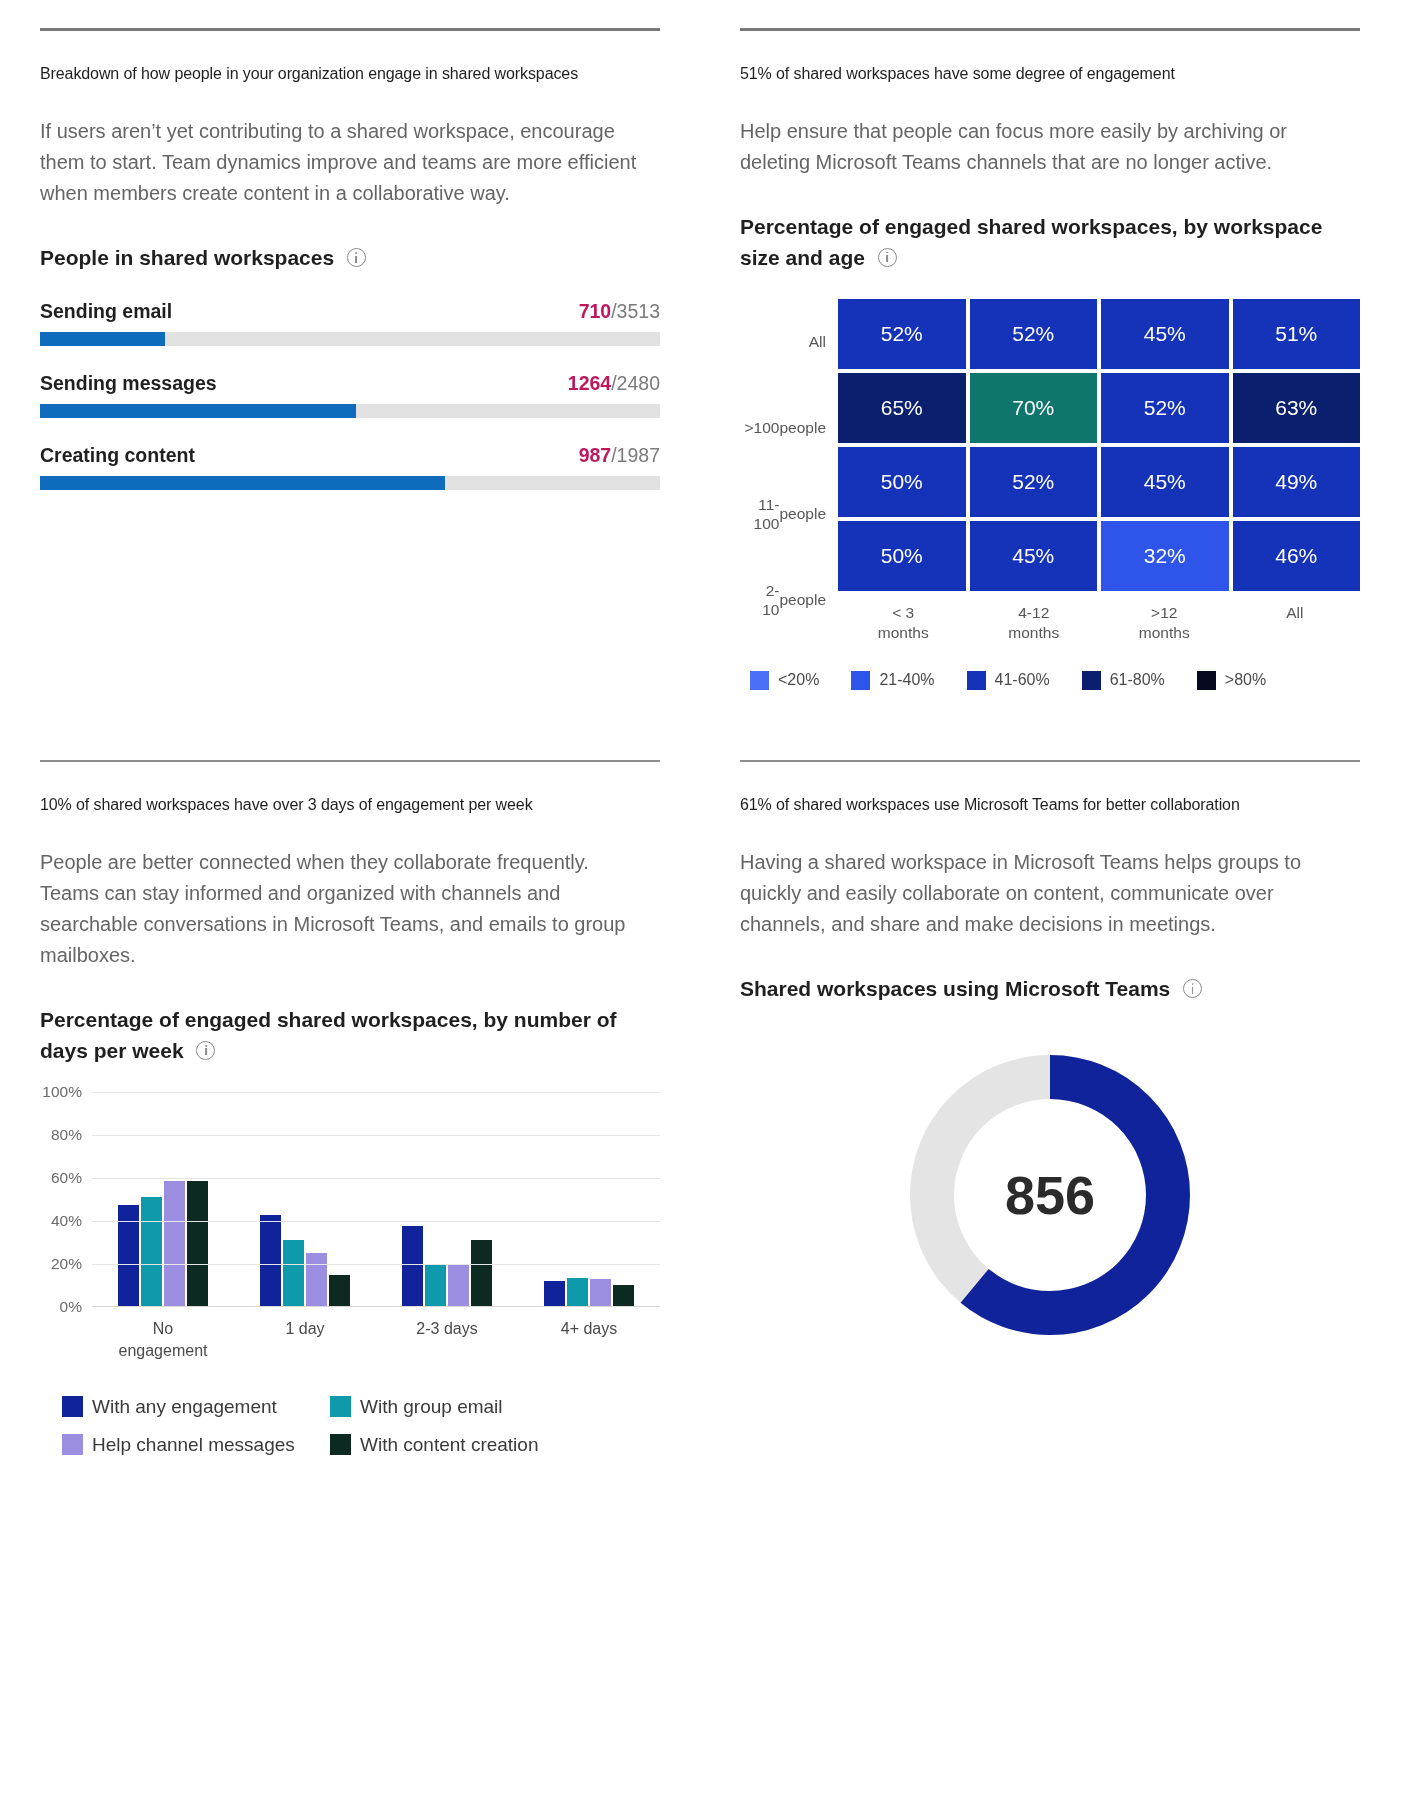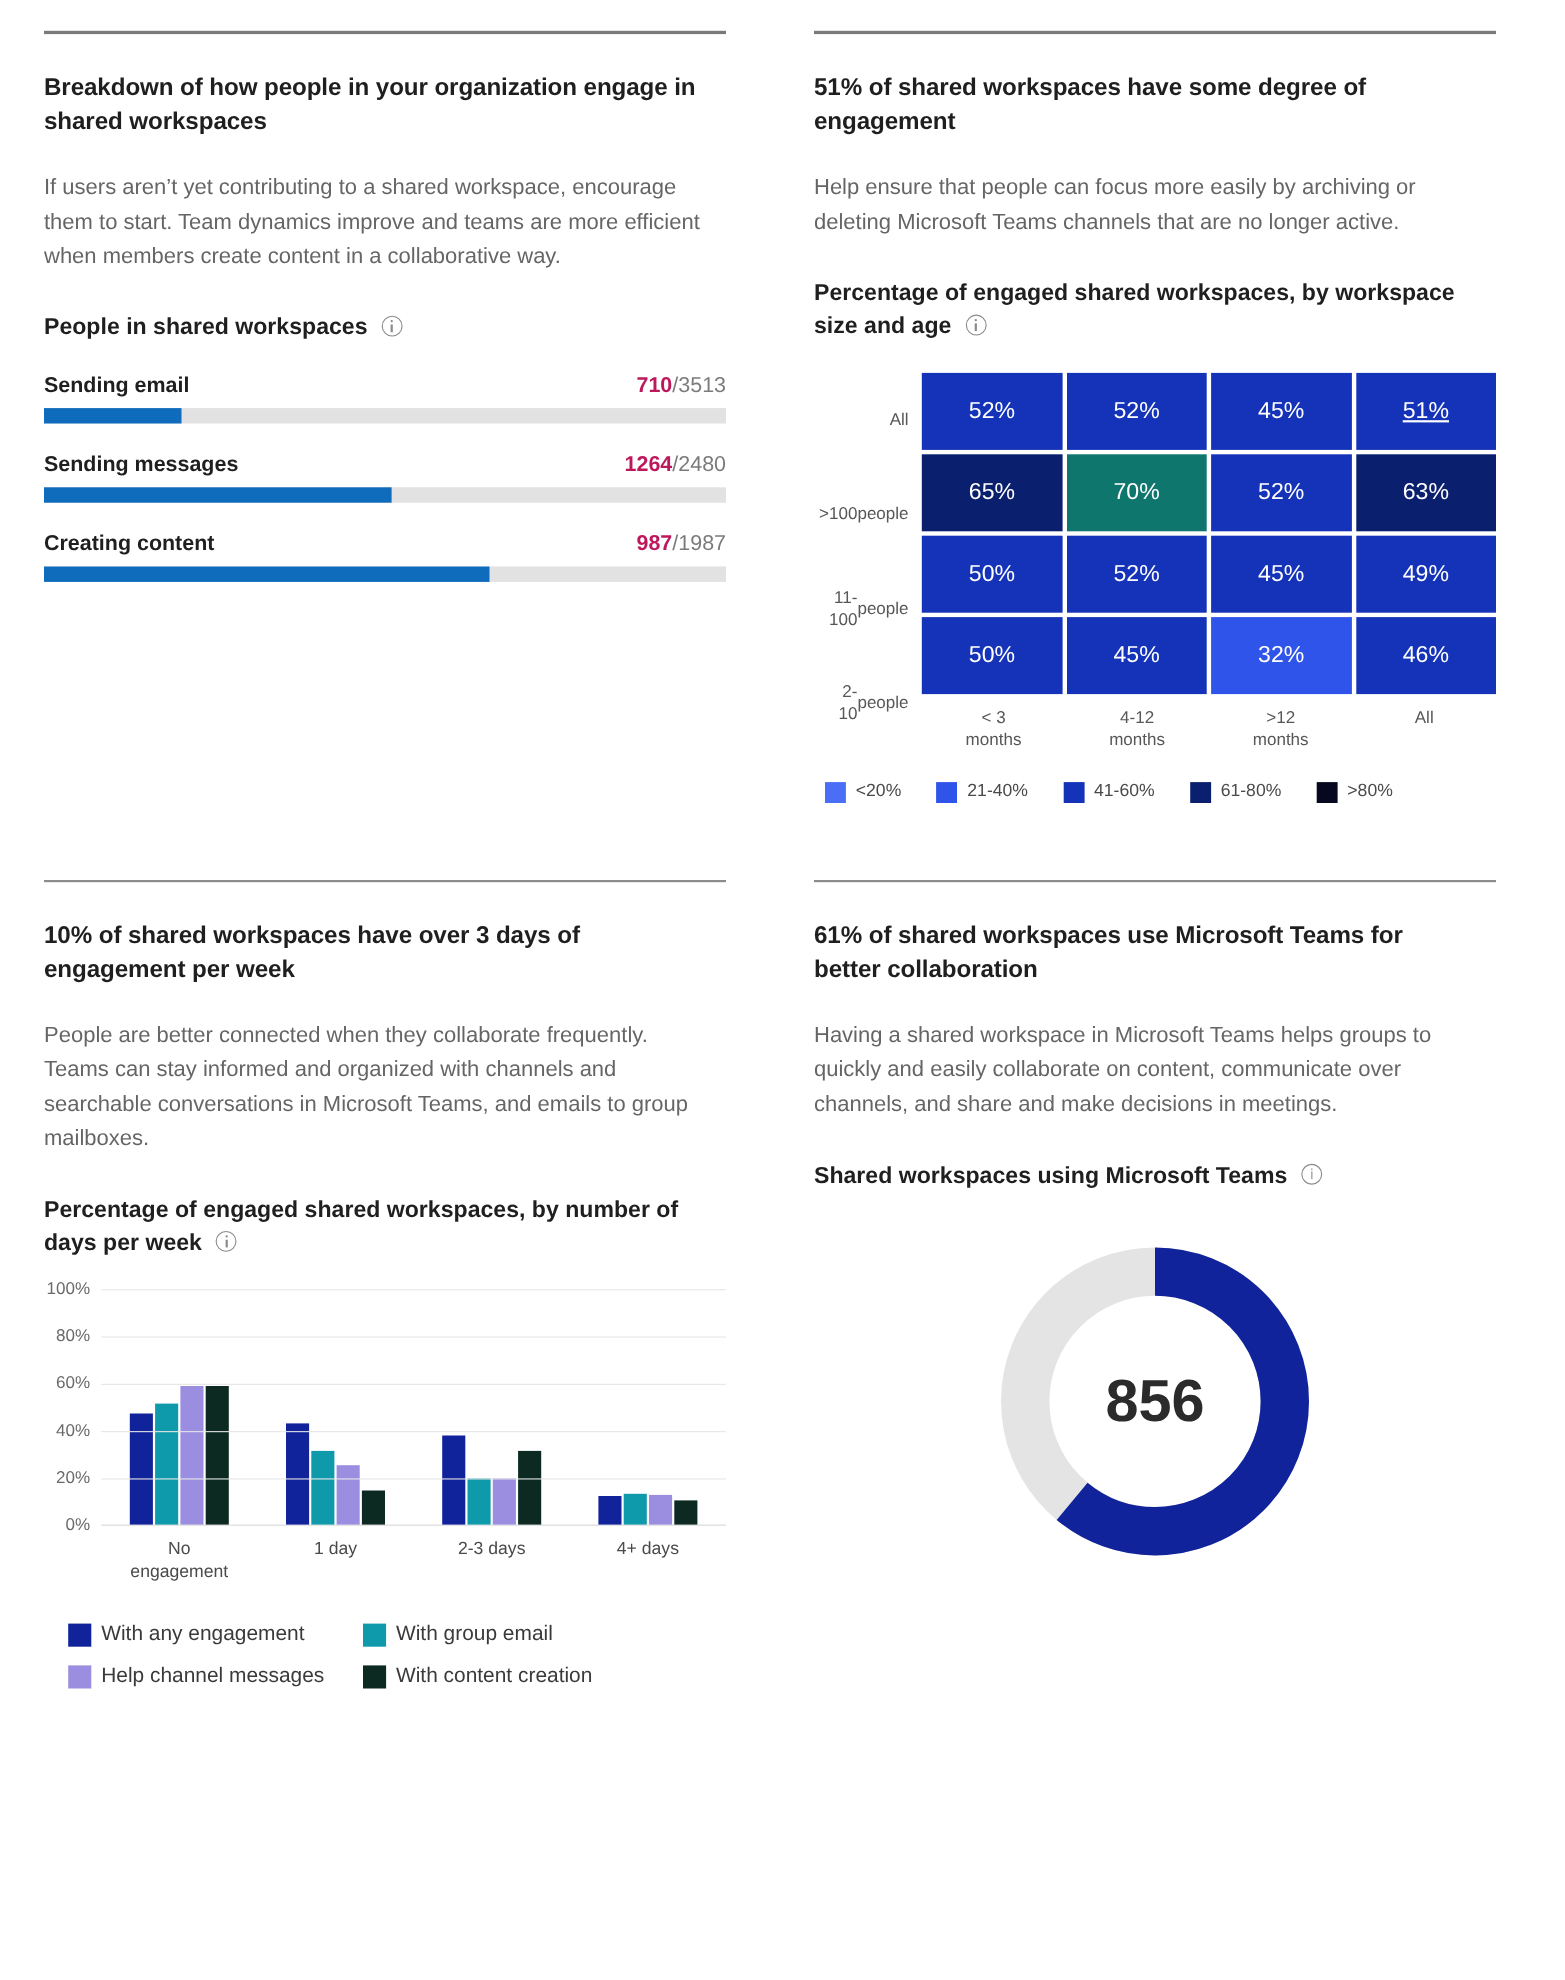--- a/index.html
+++ b/index.html
@@ -23,22 +23,22 @@
   }
   .panel { position: relative; }
   .rule {
     height: 3px;
     background: #7a7a7a;
     width: 100%;
     margin-bottom: 32px;
   }
   .rule.thin { background: #8c8c8c; height: 2px; }
   h2.card-title {
-    font-size: 22px;
-    font-weight: bold;
+    font-size: 16px;
+    font-weight: normal;
     line-height: 1.42;
     color: #1f1f1f;
     letter-spacing: -0.1px;
     margin-bottom: 30px;
     max-width: 600px;
   }
   p.card-desc {
     font-size: 20px;
     line-height: 1.56;
     color: #656565;
@@ -265,21 +265,21 @@
               <span>2-10</span>
               <br>
               <span>people</span>
             </div>
           </div>
         <div class="heat-grid-outer">
           <div class="heat-grid" id="heat-grid">
               <div class="heat-cell" style="background: rgb(20, 51, 184);">52%</div>
               <div class="heat-cell" style="background: rgb(20, 51, 184);">52%</div>
               <div class="heat-cell" style="background: rgb(20, 51, 184);">45%</div>
-              <div class="heat-cell" style="background: rgb(20, 51, 184); text-decoration: underline;">51%</div>
+              <div class="heat-cell" style="background: rgb(20, 51, 184);">51%</div>
               <div class="heat-cell" style="background: rgb(10, 31, 110);">65%</div>
               <div class="heat-cell" style="background: #0f766e;">70%</div>
               <div class="heat-cell" style="background: rgb(20, 51, 184);">52%</div>
               <div class="heat-cell" style="background: rgb(10, 31, 110);">63%</div>
               <div class="heat-cell" style="background: rgb(20, 51, 184);">50%</div>
               <div class="heat-cell" style="background: rgb(20, 51, 184);">52%</div>
               <div class="heat-cell" style="background: rgb(20, 51, 184);">45%</div>
               <div class="heat-cell" style="background: rgb(20, 51, 184);">49%</div>
               <div class="heat-cell" style="background: rgb(20, 51, 184);">50%</div>
               <div class="heat-cell" style="background: rgb(20, 51, 184);">45%</div>

